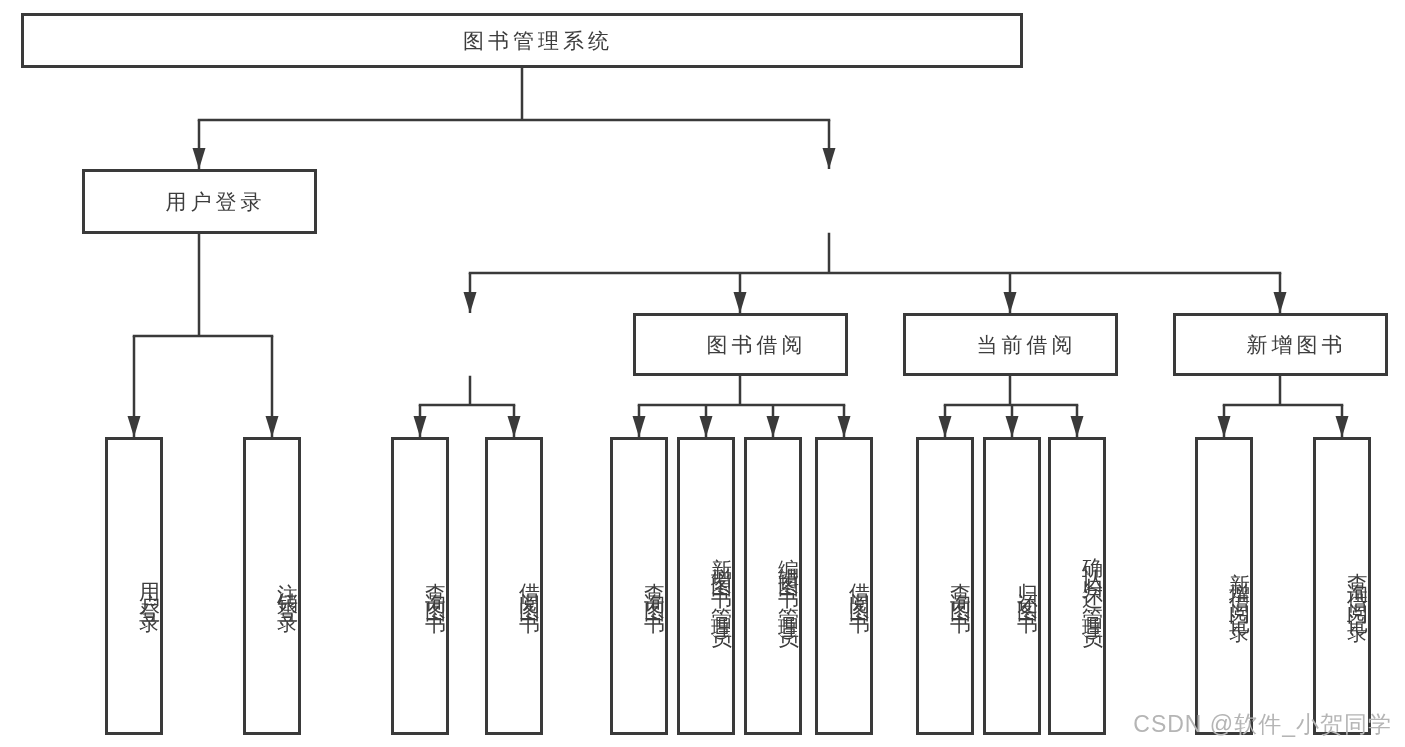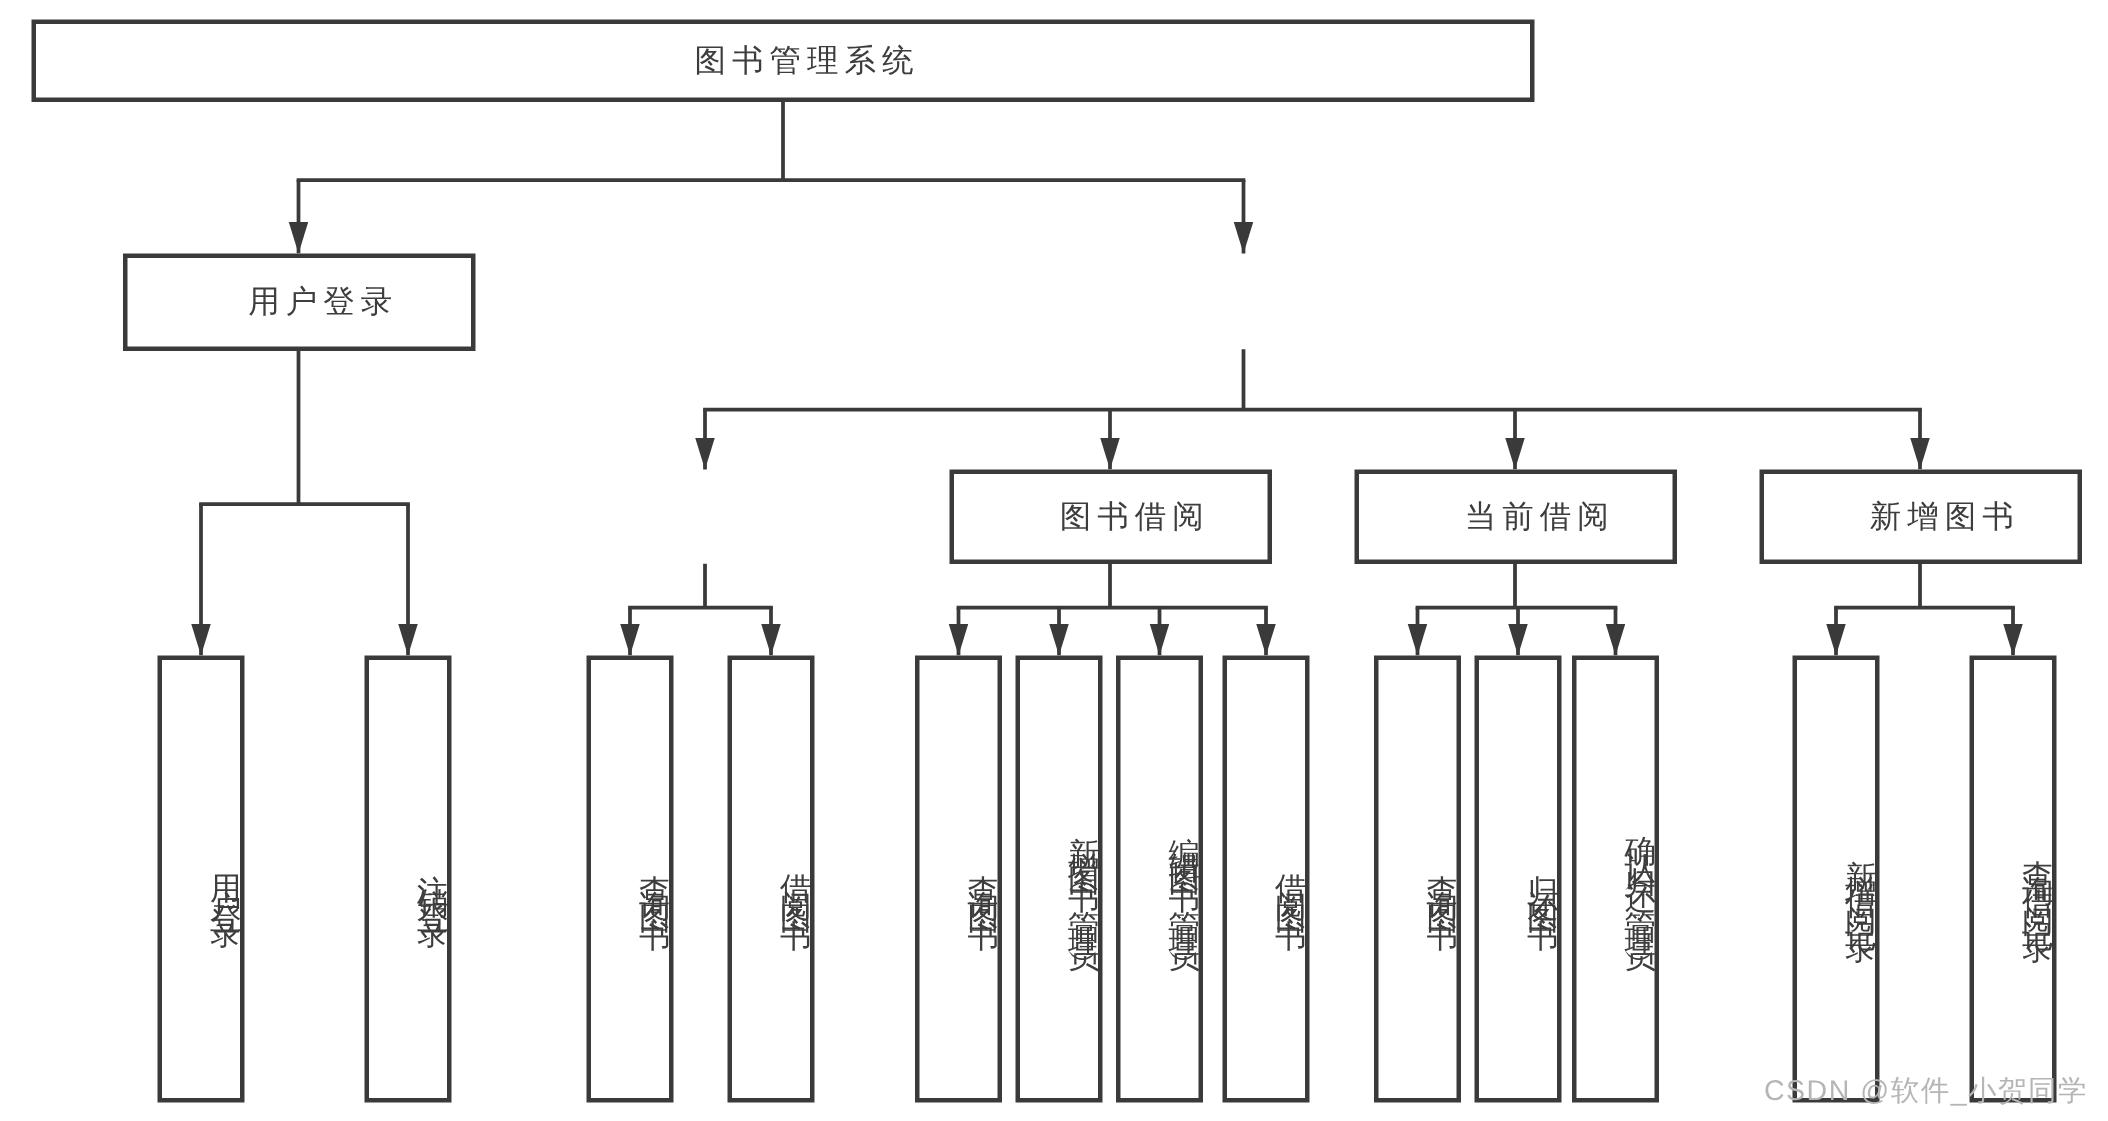--- a/index.html
+++ b/index.html
@@ -16,21 +16,21 @@
     font-size:21px;letter-spacing:4px;color:#3d3d3d;white-space:nowrap;line-height:1;
   }
   .l2{top:169px;width:235px;height:65px;}
   .l3{top:313px;width:215px;height:63px;}
   .leaf{top:437px;width:58px;height:298px;}
   .vtext{
     writing-mode:vertical-rl;text-orientation:mixed;
     font-size:21px;letter-spacing:10px;line-height:1;color:#3d3d3d;white-space:nowrap;
   }
   .watermark{
-    position:absolute;right:13px;bottom:7px;font-size:19px;letter-spacing:1px;
+    position:absolute;right:13px;bottom:7px;font-size:23px;letter-spacing:1px;
     color:#b5b5b5;white-space:nowrap;z-index:5;
   }
 </style>
 </head>
 <body>
 
 <div class="stage">
 
   <svg class="connectors" width="1405" height="747" viewBox="0 0 1405 747" xmlns="http://www.w3.org/2000/svg">
     <defs>

